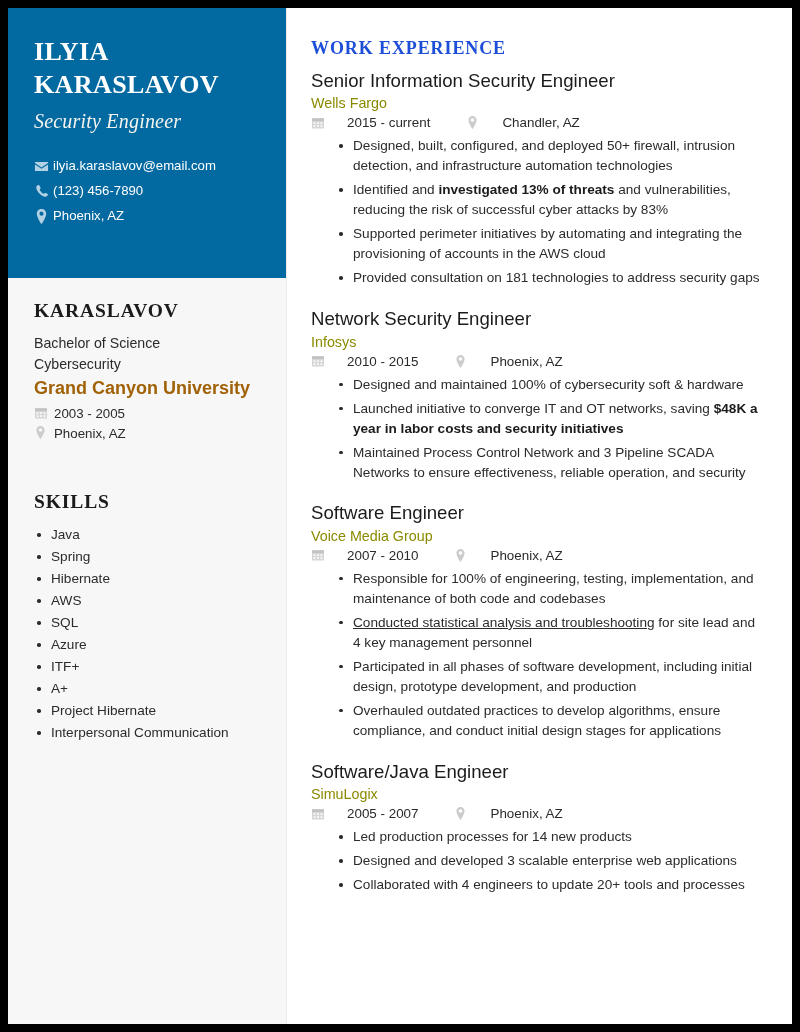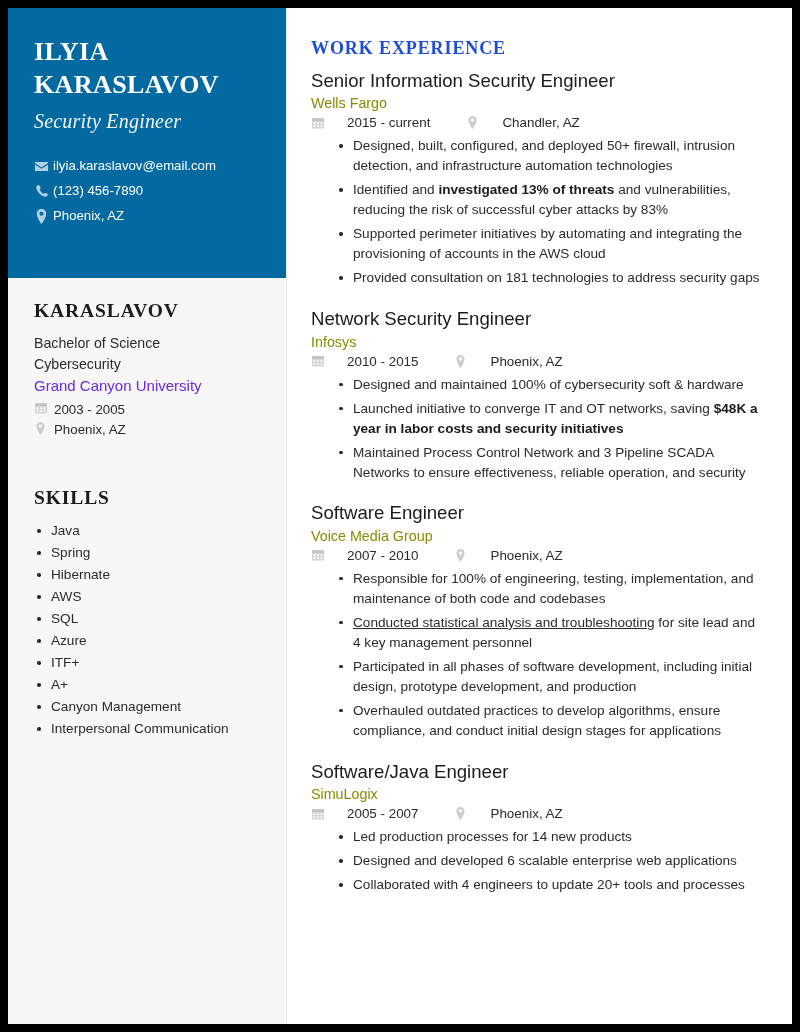--- a/index.html
+++ b/index.html
@@ -96,23 +96,23 @@
     color: #1b1b1b;
     margin-bottom: 11px;
   }
 
   .edu-degree {
     font-size: 14.2px;
     color: #2b2b2b;
     line-height: 1.45;
   }
   .edu-school {
-    font-size: 15px;
-    font-weight: normal;
-    color: #6d28d9;
+    font-size: 18px;
+    font-weight: bold;
+    color: #a16207;
     margin-top: 1px;
     line-height: 1.45;
   }
 
   .meta-row {
     display: flex;
     align-items: flex-start;
     gap: 7px;
     font-size: 13.3px;
     color: #2b2b2b;
@@ -310,21 +310,21 @@
         <h2 class="side-heading">SKILLS</h2>
         <ul class="skills">
             <li>Java</li>
             <li>Spring</li>
             <li>Hibernate</li>
             <li>AWS</li>
             <li>SQL</li>
             <li>Azure</li>
             <li>ITF+</li>
             <li>A+</li>
-            <li>Canyon Management</li>
+            <li>Project Hibernate</li>
             <li>Interpersonal Communication</li>
           </ul>
       </section>
 
     </div>
   </aside>
 
   <main id="main">
     <h2 class="main-heading">WORK EXPERIENCE</h2>
     <div id="jobs">
@@ -455,20 +455,20 @@
               <span class="ico">
                 <svg width="11" height="13" viewBox="0 0 12 16" fill="#cccccc">
                   <path d="M6 0C3.2 0 1 2.2 1 5c0 3.6 4.3 10.3 4.5 10.6.2.3.8.3 1 0C6.7 15.3 11 8.6 11 5c0-2.8-2.2-5-5-5zm0 7.2A2.2 2.2 0 1 1 6 2.8a2.2 2.2 0 0 1 0 4.4z"></path>
                 </svg>
               </span>
               <span>Phoenix, AZ</span>
             </span>
           </div>
           <ul class="bullets">
             <li>Led production processes for 14 new products</li>
-            <li>Designed and developed 6 scalable enterprise web applications</li>
+            <li>Designed and developed 3 scalable enterprise web applications</li>
             <li>Collaborated with 4 engineers to update 20+ tools and processes</li>
           </ul>
         </section>
       </div>
   </main>
 
 </div>
 
 </body></html>

